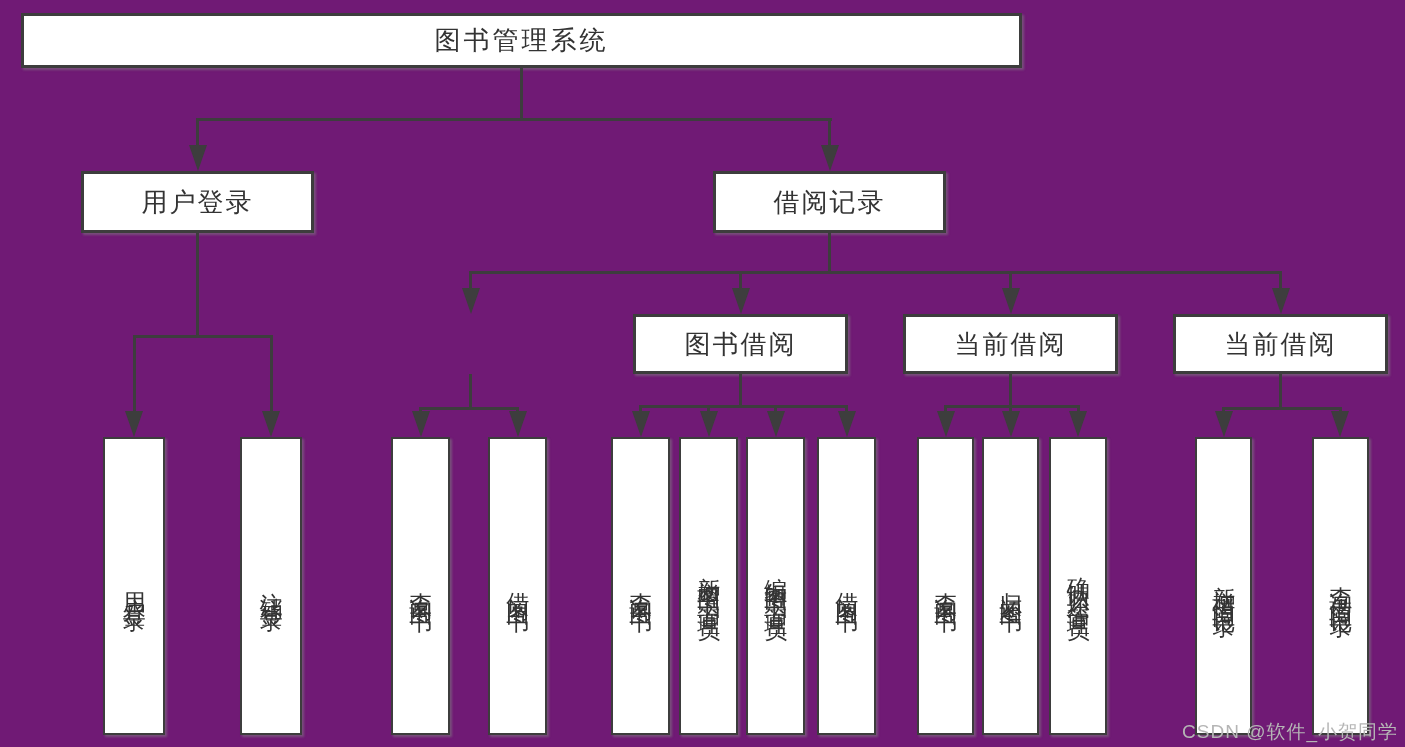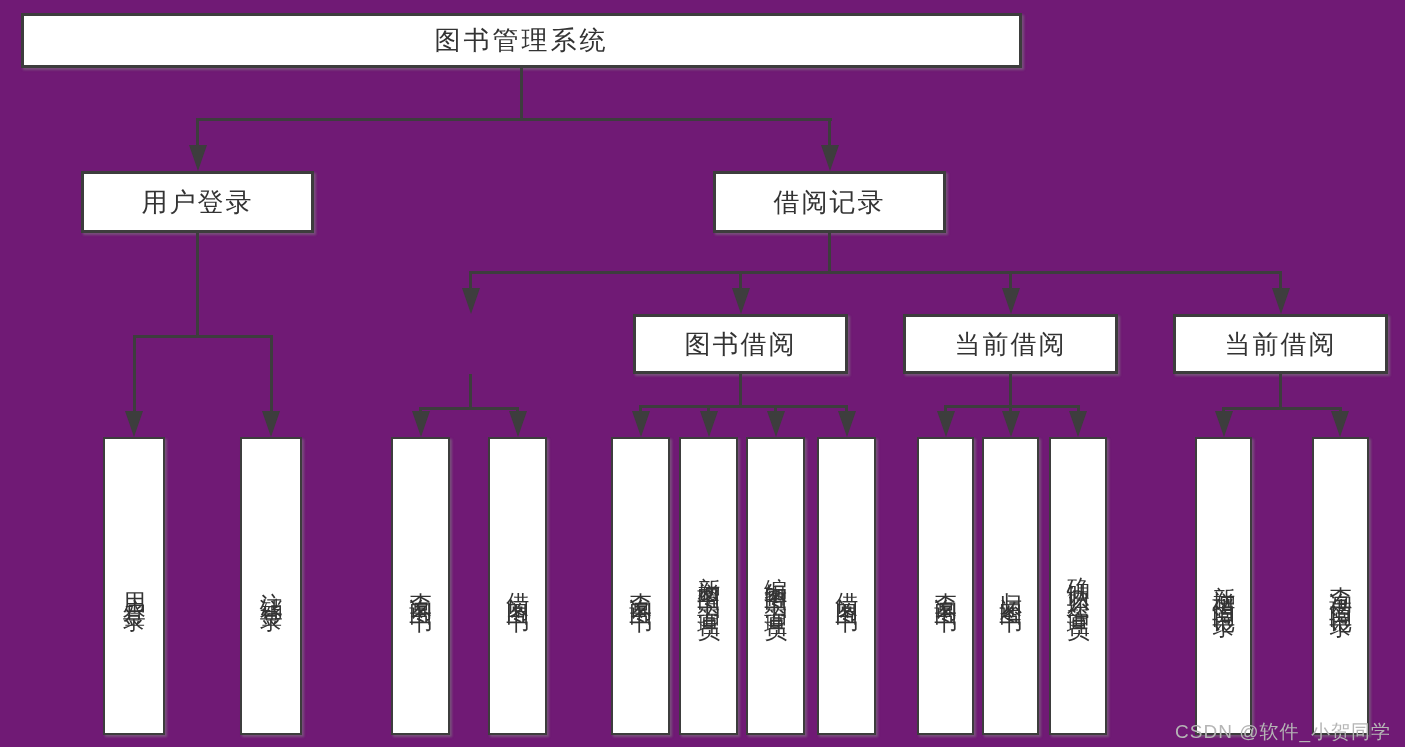--- a/index.html
+++ b/index.html
@@ -44,21 +44,21 @@
   .hline{height:3px;}
   .arrow{
     position:absolute;
     width:0;height:0;
     border-left:9px solid transparent;
     border-right:9px solid transparent;
     border-top:26px solid var(--line);
   }
   .watermark{
     position:absolute;
-    top:719px;right:14px;
+    top:719px;right:7px;
     font-size:19px;
     letter-spacing:1px;
     color:var(--wm);
     z-index:10;
     pointer-events:none;
   }
 </style>
 </head>
 <body>
 

